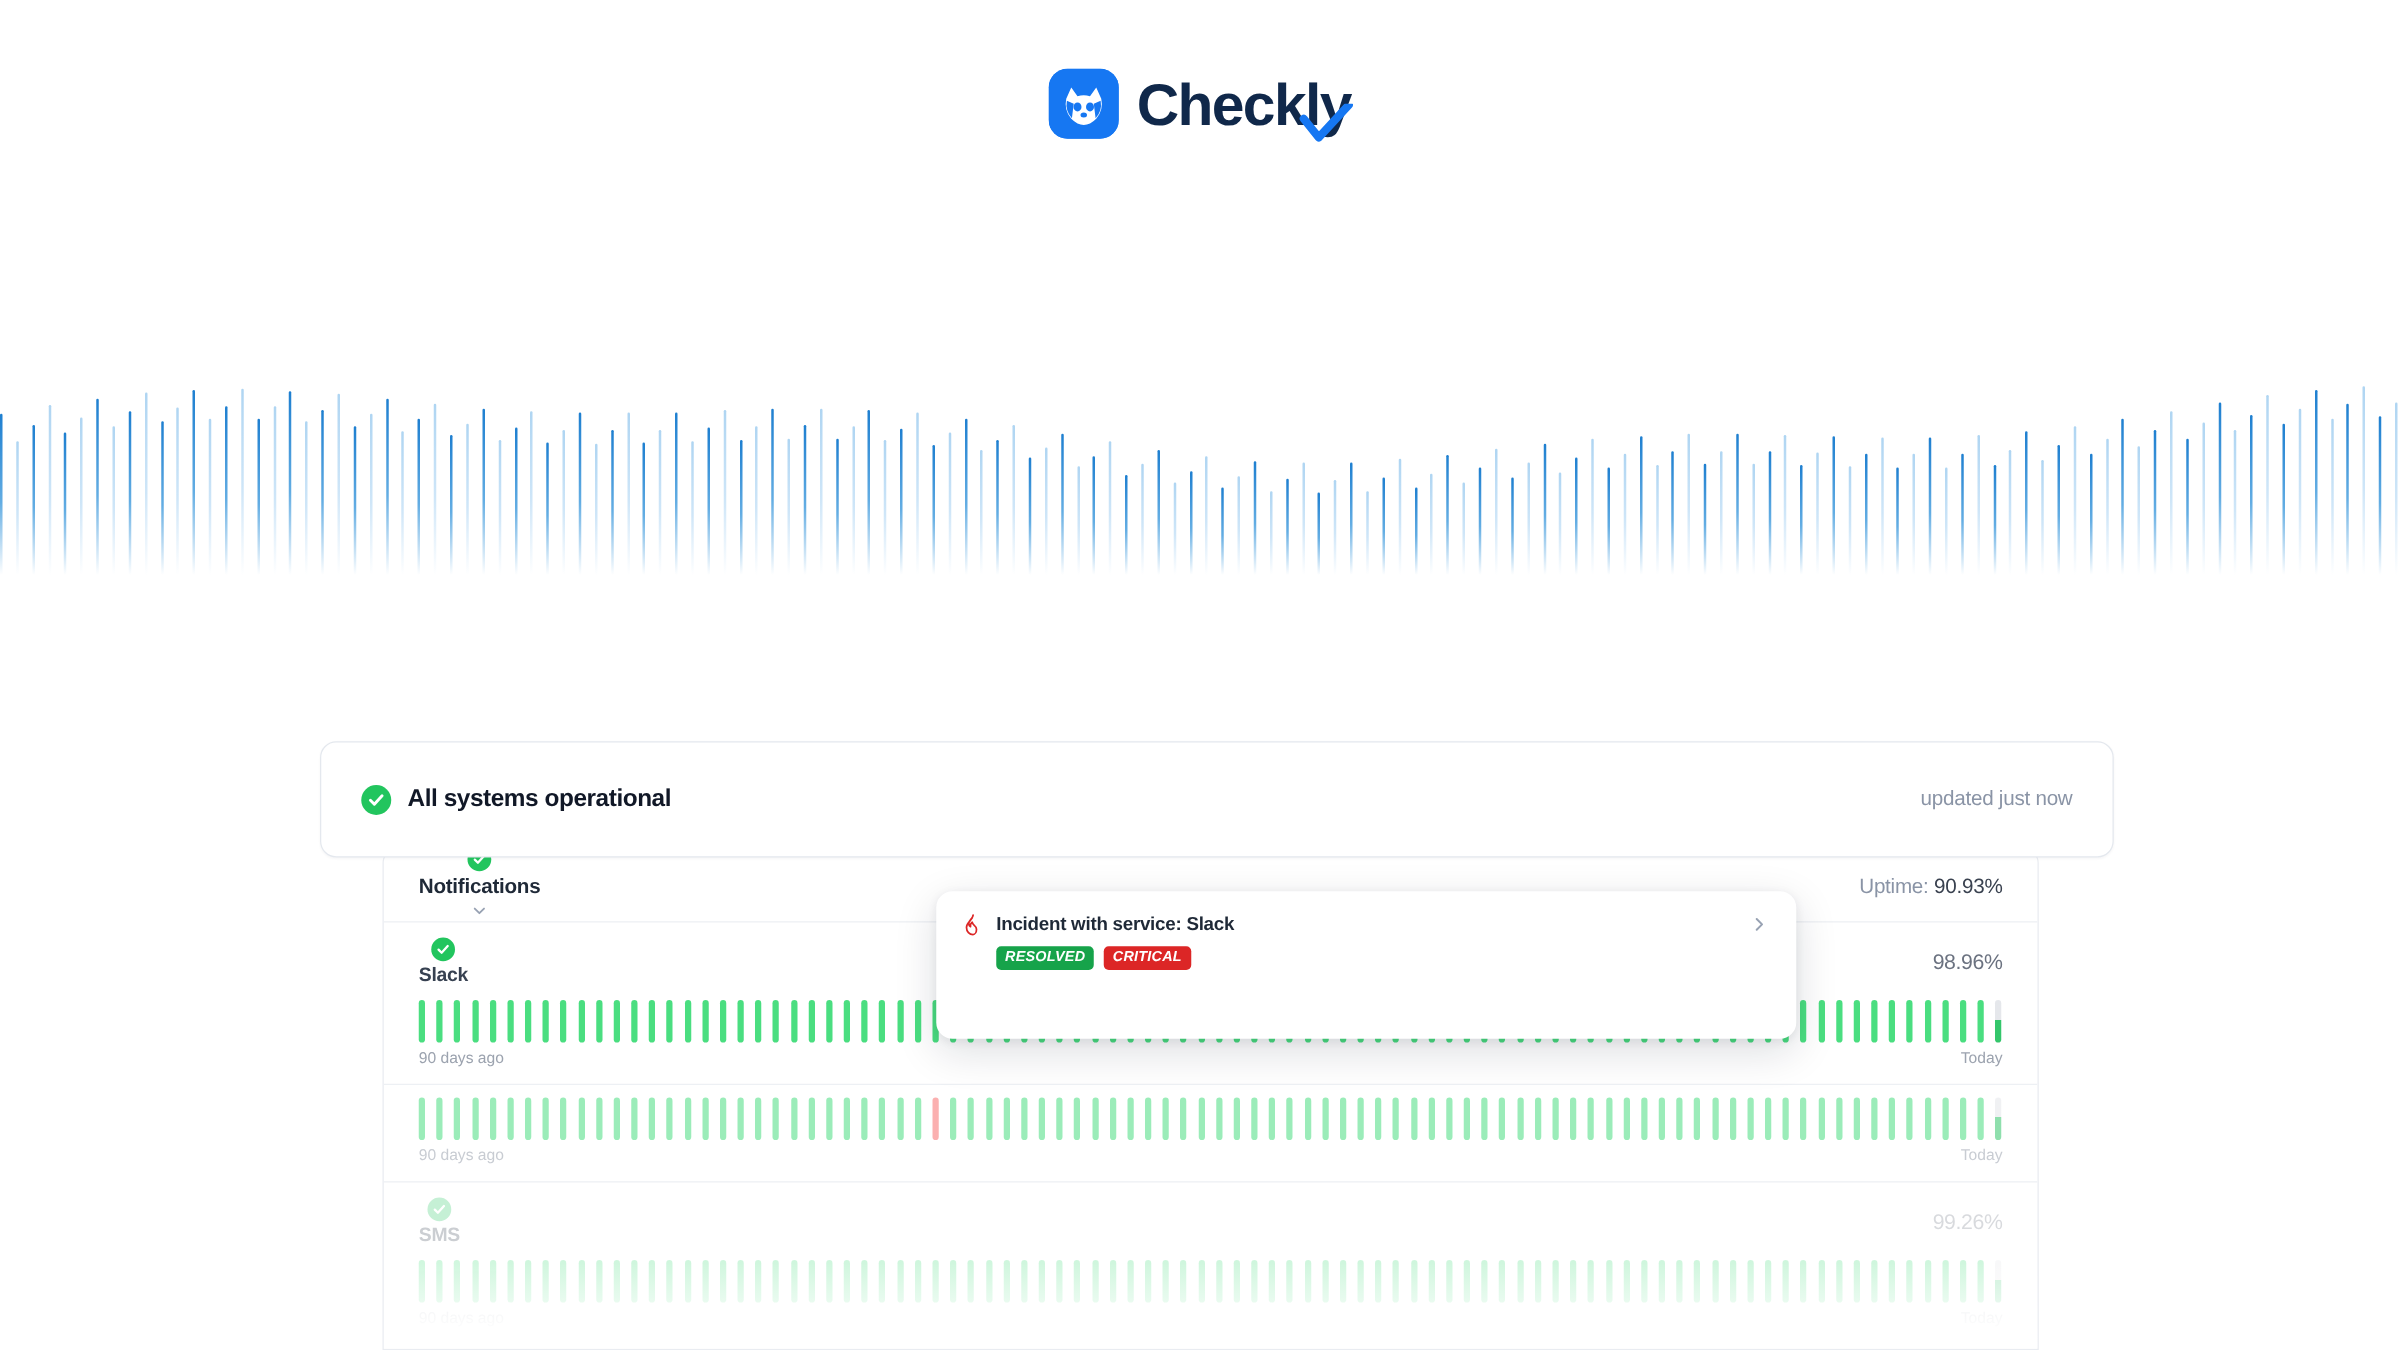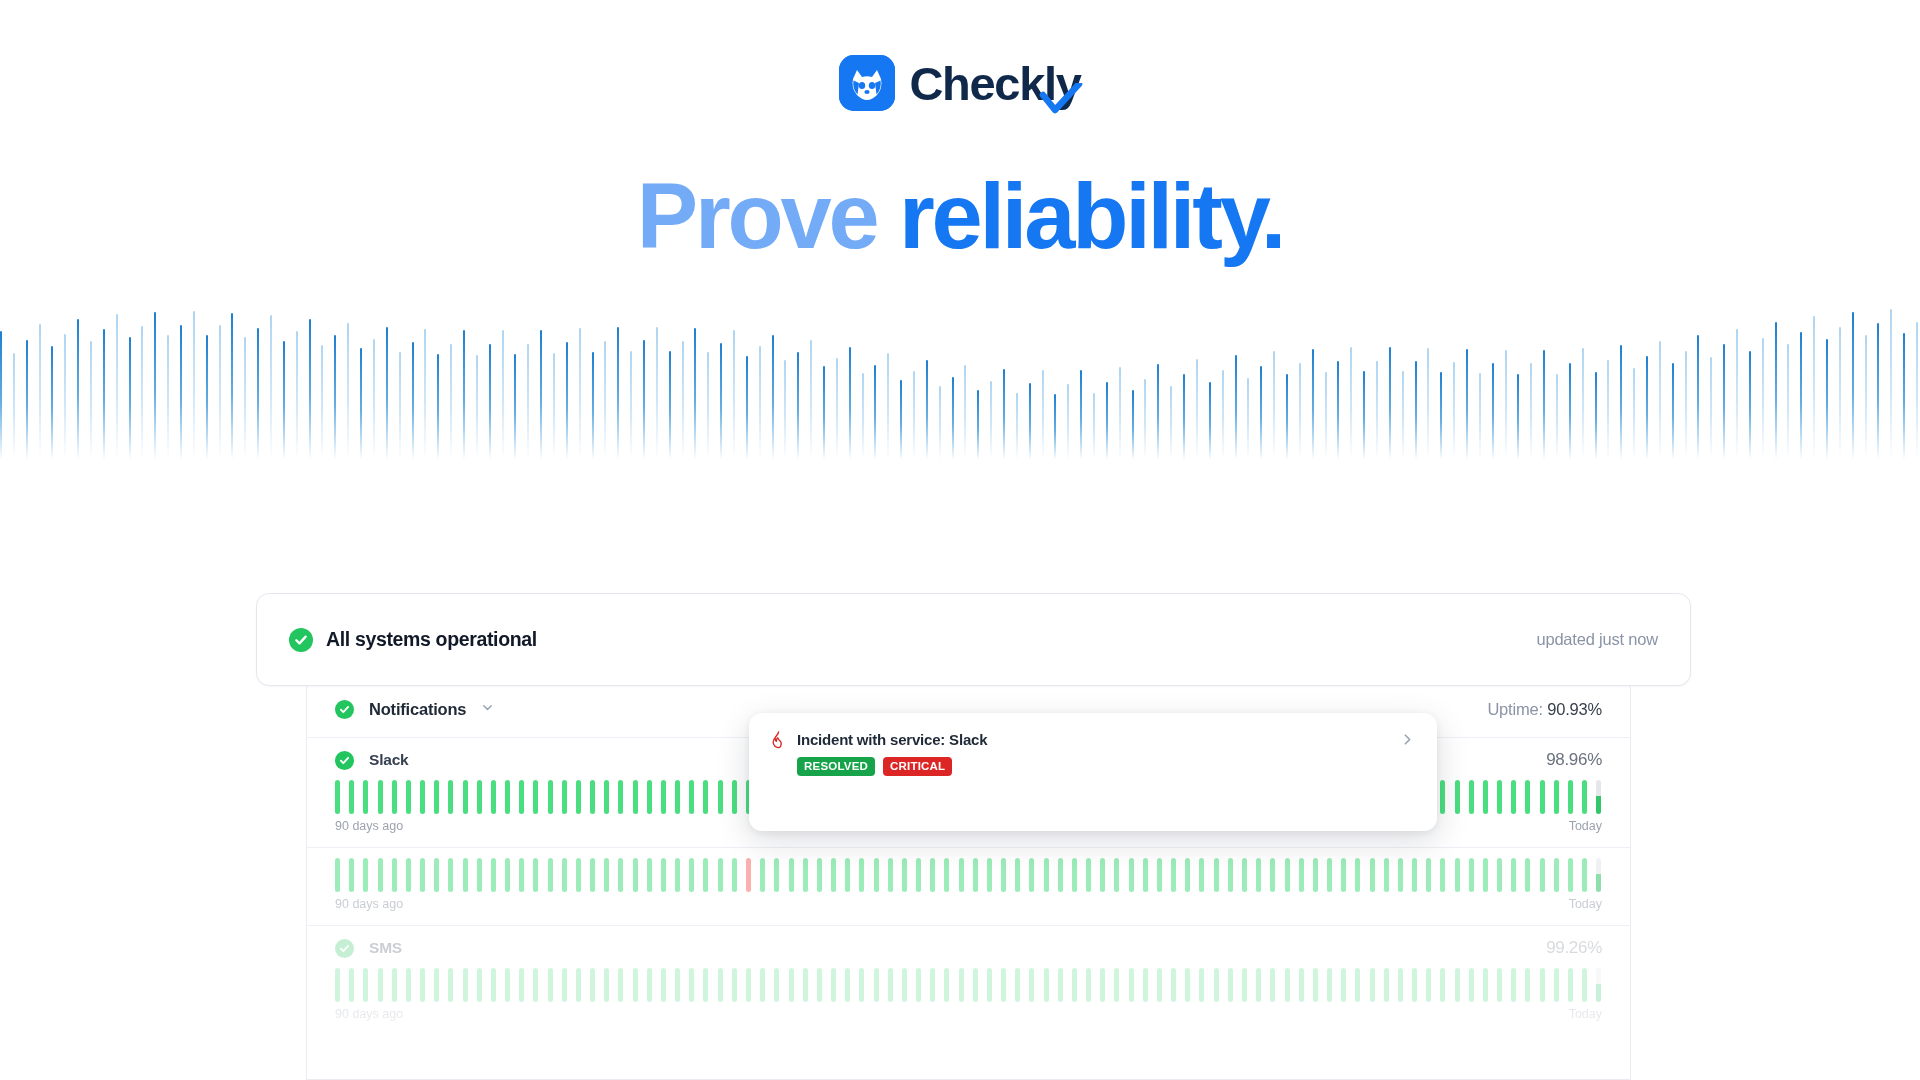--- a/index.html
+++ b/index.html
@@ -46,21 +46,21 @@
   
   #status-panel{
     position:absolute; left:306px; top:680px; width:1325px; height:400px;
     background:#ffffff; border:1px solid #E9ECF1; border-top-left-radius:10px;
     border-top-right-radius:10px; overflow:hidden; z-index:4;
   }
   .panel-row{ position:relative; padding:0 28px; }
   .panel-divider{ height:1px; background:#EDF0F4; margin:0 0px; }
 
   .row-head{ display:flex; align-items:center; justify-content:space-between; height:56px; }
-  .row-head-left{ display:flex; align-items:center; gap:15px; }
+  .row-head-left{ display:flex; align-items:center; gap:3px;flex-direction:column; }
   .check-badge{
     width:19px; height:19px; border-radius:50%; background:#22C55E;
     display:flex; align-items:center; justify-content:center; flex:none;
   }
   .row-title{ font-size:16.5px; font-weight:bold; color:#1F2937; letter-spacing:-.2px; }
   .row-uptime{ font-size:16.5px; color:#8A94A6; letter-spacing:-.2px; }
   .row-uptime b{ color:#39414F; font-weight:normal; }
 
   .svc-name{ font-size:15.5px; font-weight:bold; color:#374151; letter-spacing:-.2px; }
   .svc-pct{ font-size:17px; color:#6B7280; letter-spacing:-.3px; }
@@ -96,21 +96,21 @@
 
   
   #incident-card{
     position:absolute; left:749px; top:713px; width:688px; height:118px;
     background:#ffffff; border-radius:13px; z-index:8;
     box-shadow:0 10px 34px rgba(16,24,40,.14), 0 2px 8px rgba(16,24,40,.07);
     padding:18px 22px 0 22px;
   }
   #incident-top{ display:flex; align-items:flex-start; gap:11px; }
   #incident-title{ font-size:15px; font-weight:bold; color:#1F2937; letter-spacing:-.2px; }
-  #incident-badges{ display:flex; gap:8px; margin-top:9px; }
+  #incident-badges{ display:flex; gap:8px; margin-top:9px;font-style:italic; }
   .badge{
     font-size:11.5px; font-weight:bold; color:#fff; letter-spacing:.2px;
     padding:3px 7px 4px; border-radius:4px;
   }
   .badge.resolved{ background:#16A34A; }
   .badge.critical{ background:#DC2626; }
   #incident-date{ font-size:13.5px; color:#3F4754; margin-top:17px; }
   #incident-chevron{ margin-left:auto; padding-top:1px; }
 </style>
 </head>
@@ -285,24 +285,20 @@
     <span>Checkly</span>
     <span id="logo-check">
       <svg width="44" height="34" viewBox="0 0 44 34">
         <path d="M4 12 L16 27 L40 1" stroke="#1677F2" stroke-width="6.5" fill="none" stroke-linecap="round" stroke-linejoin="round"></path>
       </svg>
     </span>
   </div>
 </div>
 
 <h1 id="headline">
-  <span class="hl-line">
-    <span class="hl-a">Prove</span>
-    <span class="hl-b">reliability.</span>
-  </span>
 </h1>
 
 <div id="status-panel">
 
   <div class="panel-row">
     <div class="row-head">
       <div class="row-head-left">
         <span class="check-badge">
           <svg width="11" height="11" viewBox="0 0 12 12">
               <path d="M2 6.2 L4.7 8.9 L10 3.1" stroke="#fff" stroke-width="2" fill="none" stroke-linecap="round" stroke-linejoin="round"></path>

